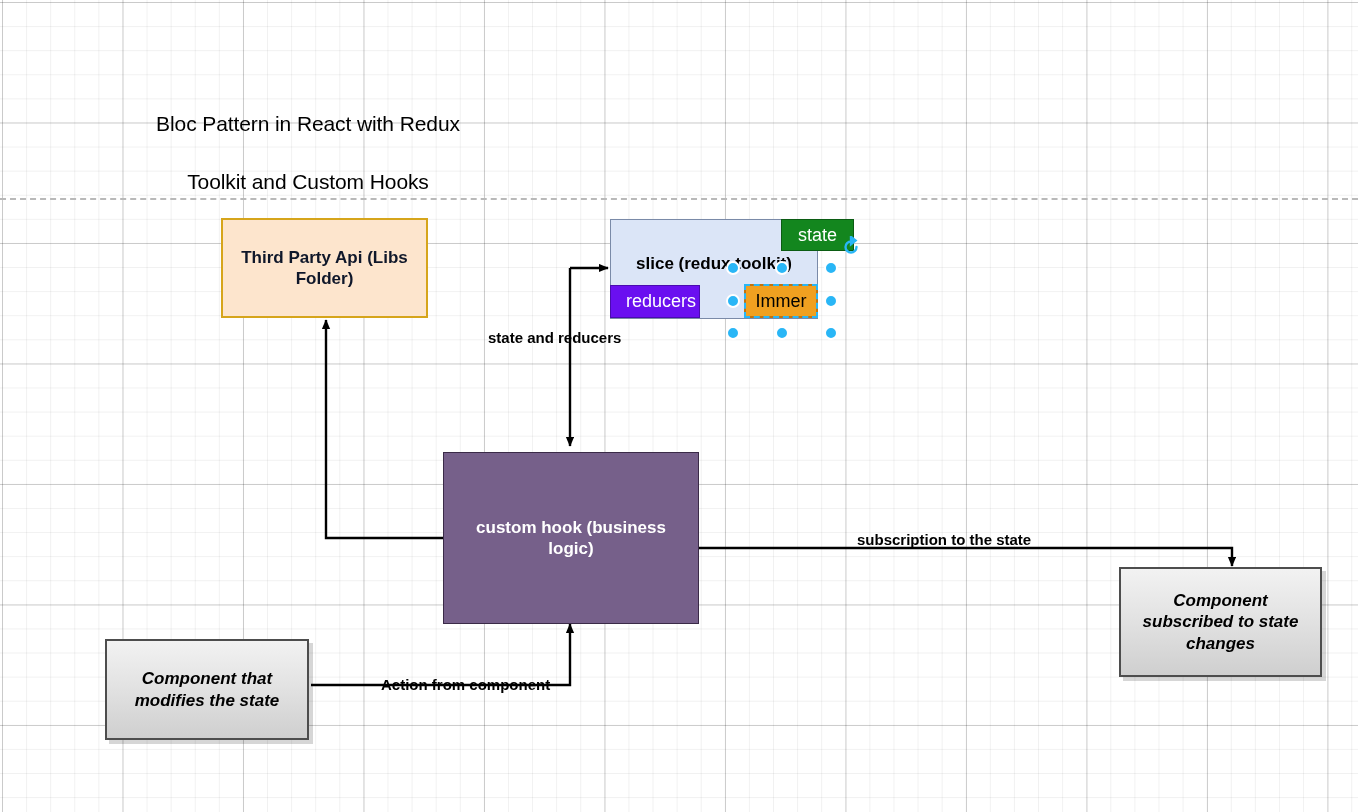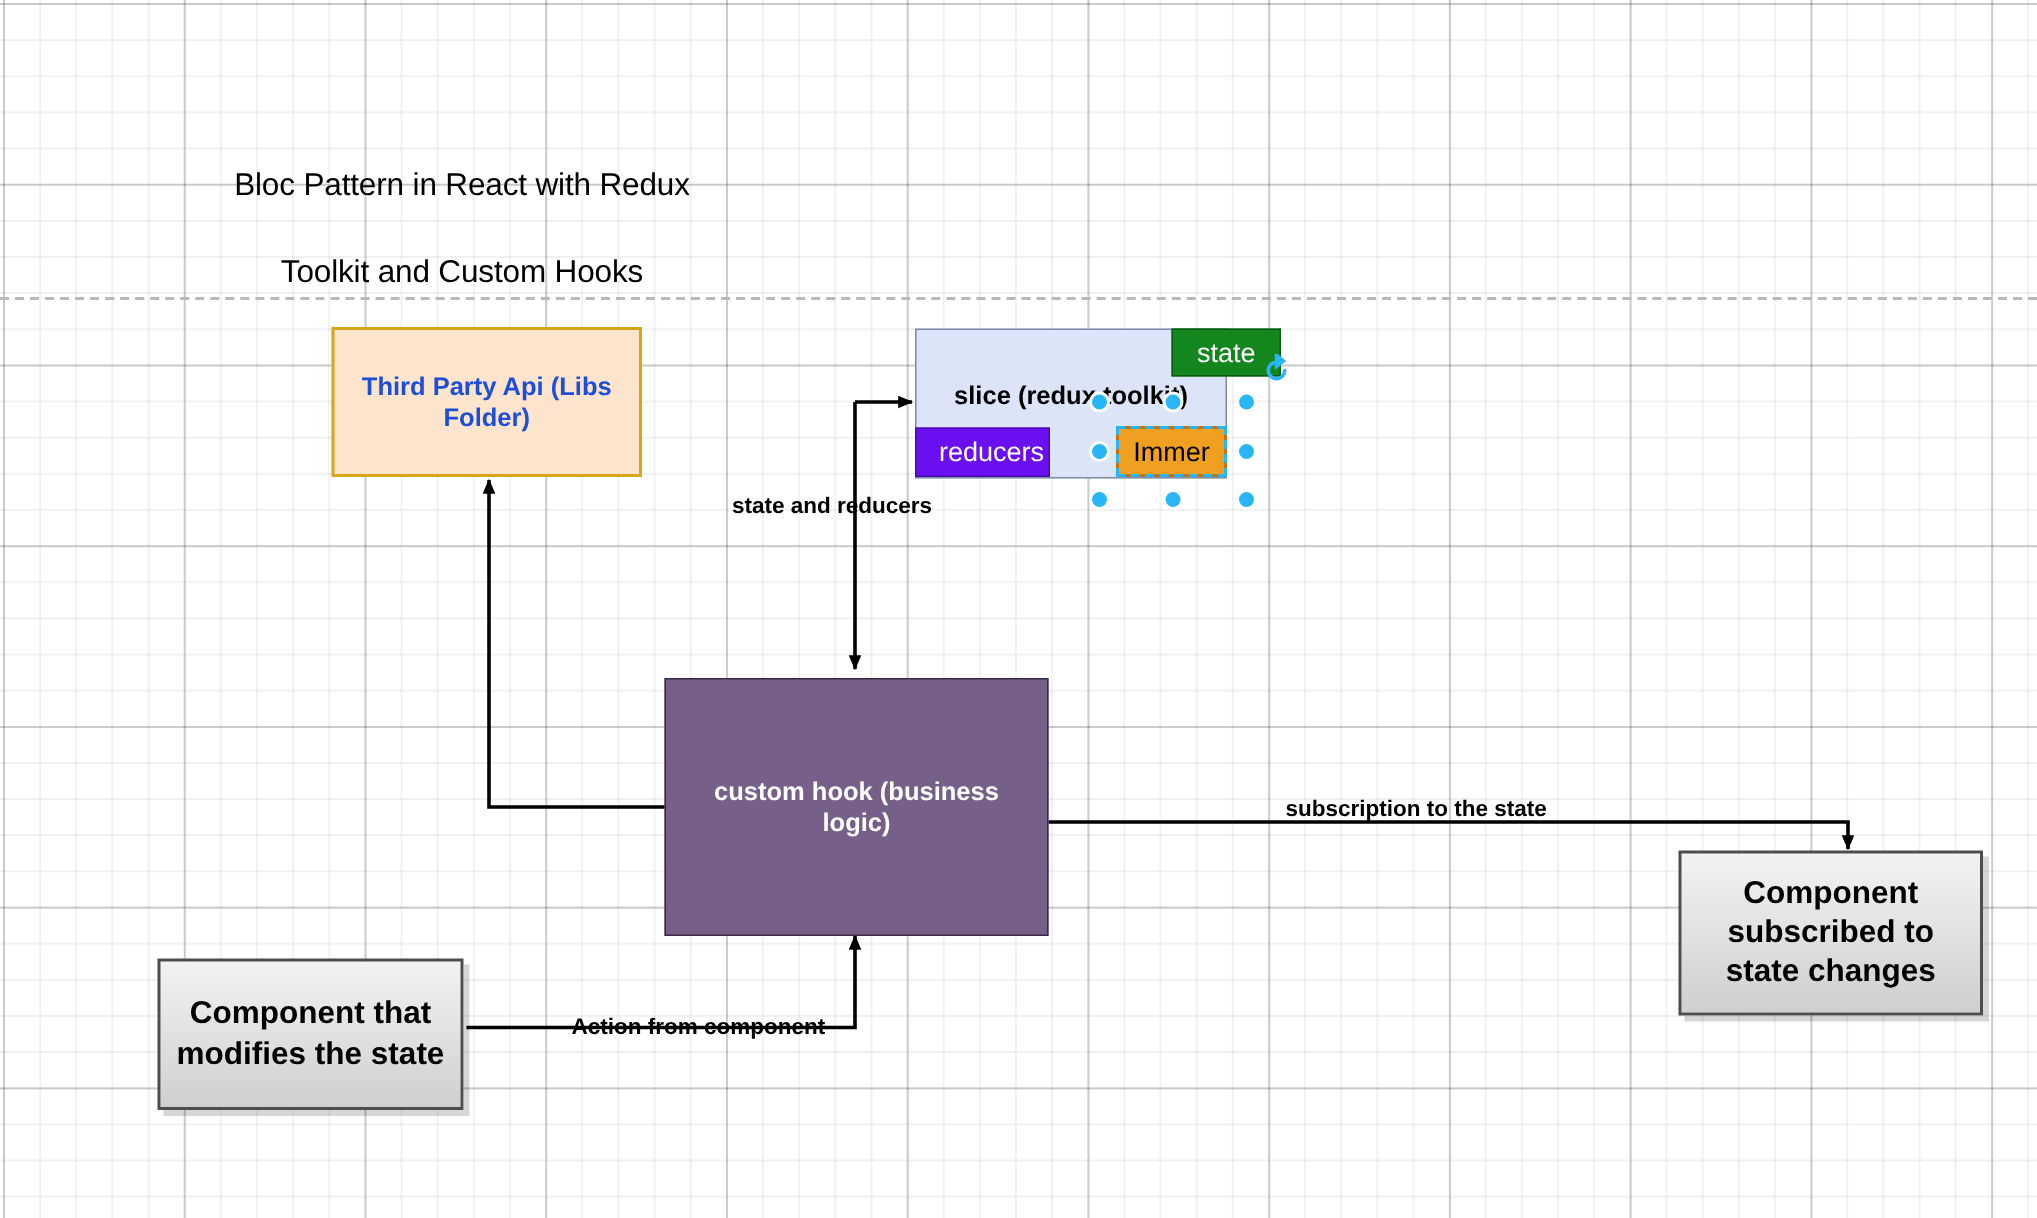--- a/index.html
+++ b/index.html
@@ -69,40 +69,41 @@
     align-items: center;
     justify-content: center;
     text-align: center;
     font-weight: bold;
     line-height: 1.25;
   }
 
   .node-thirdparty {
     background: #fde5cd;
     border: 2px solid #d6a51b;
-    color: #1d4ed8;
+    color: #0f172a;
     font-size: 17px;
     padding: 0 12px;
   }
 
   .node-hook {
     background: #76608a;
     border: 1px solid #3a2a47;
     color: #ffffff;
     font-size: 17px;
     padding: 0 20px;
   }
 
   .node-component {
     background: linear-gradient(to bottom, #f2f2f2 0%, #e3e3e3 45%, #cfcfcf 100%);
     border: 2px solid #4d4d4d;
     color: #000000;
-    font-size: 21px;
+    font-size: 17px;
     padding: 13px 10px;
     box-shadow: 4px 4px 0 rgba(0,0,0,0.16);
+    font-style: italic;
   }
 
   
   .slice-outer {
     position: absolute;
     box-sizing: border-box;
     background: #dbe5f7;
     border: 1px solid #7a8aa8;
   }
   .slice-label {

